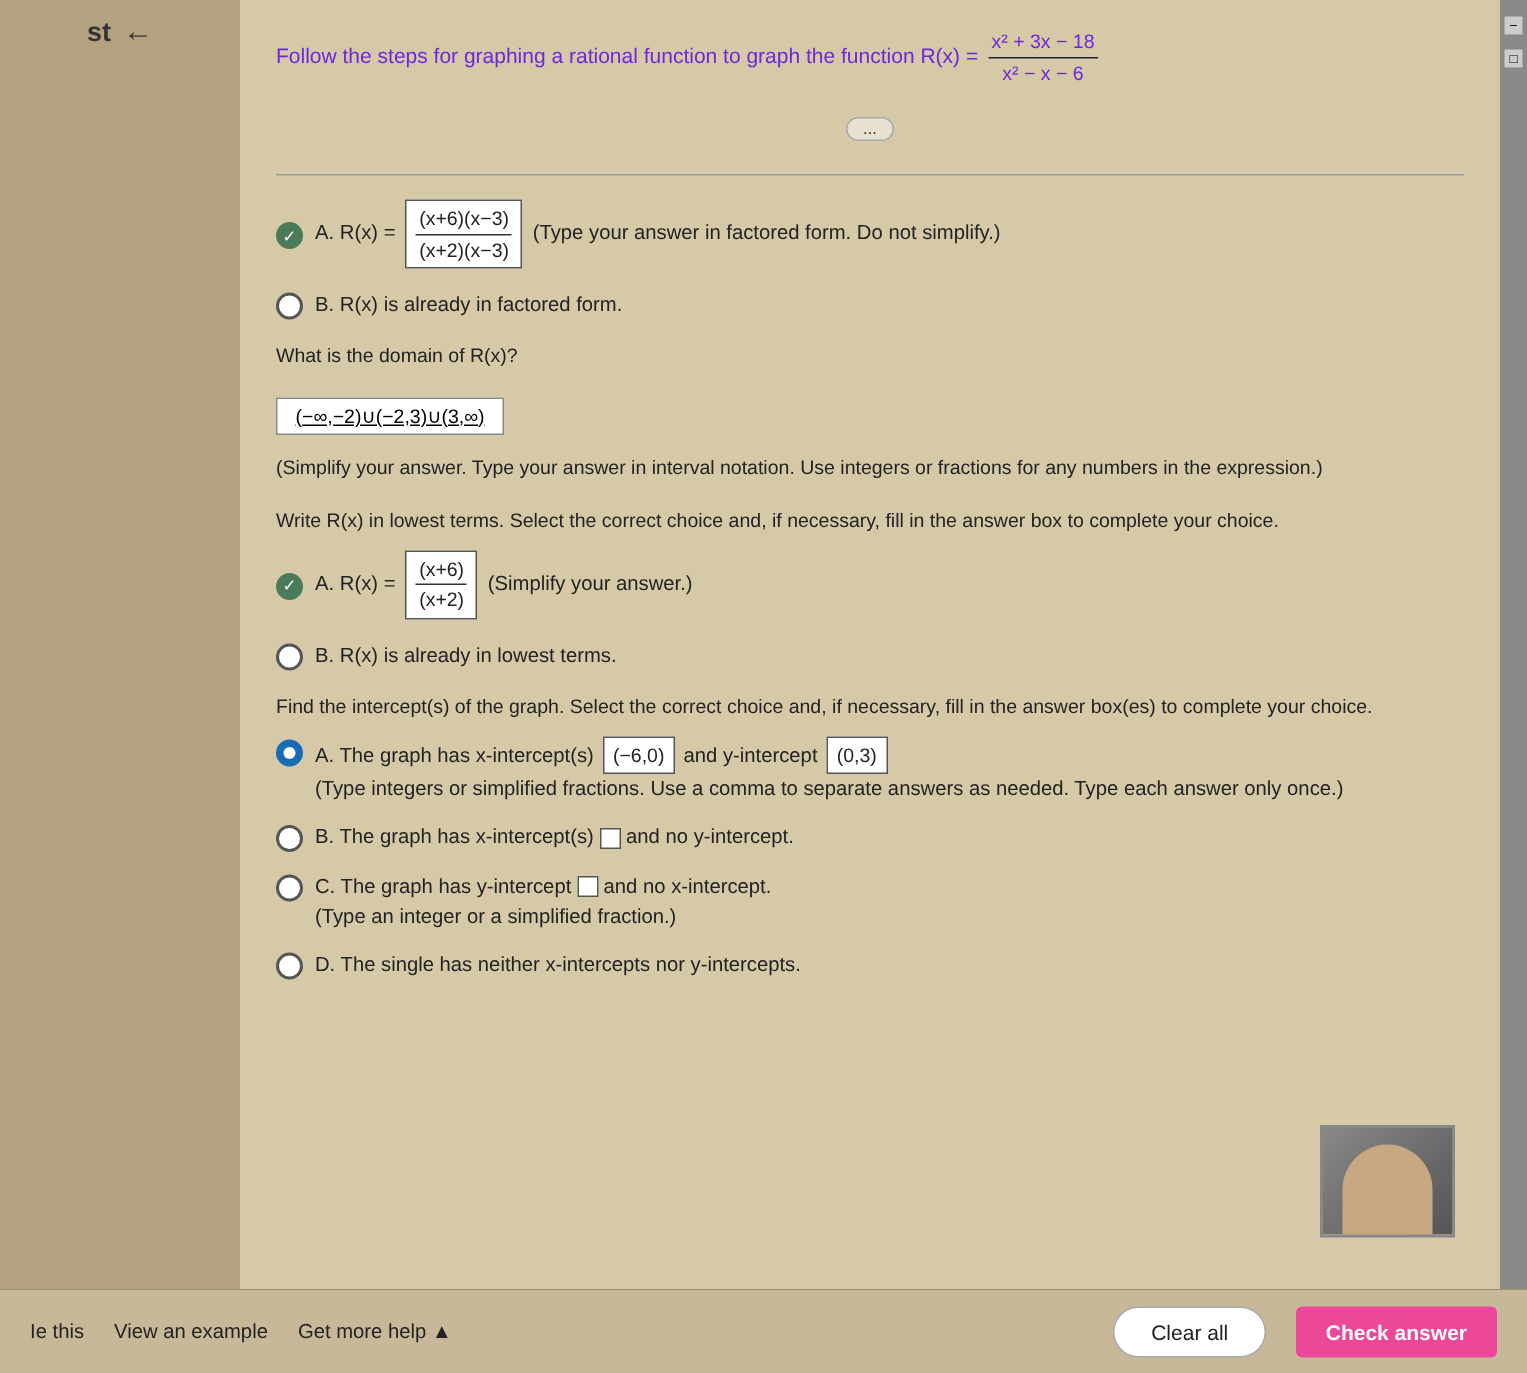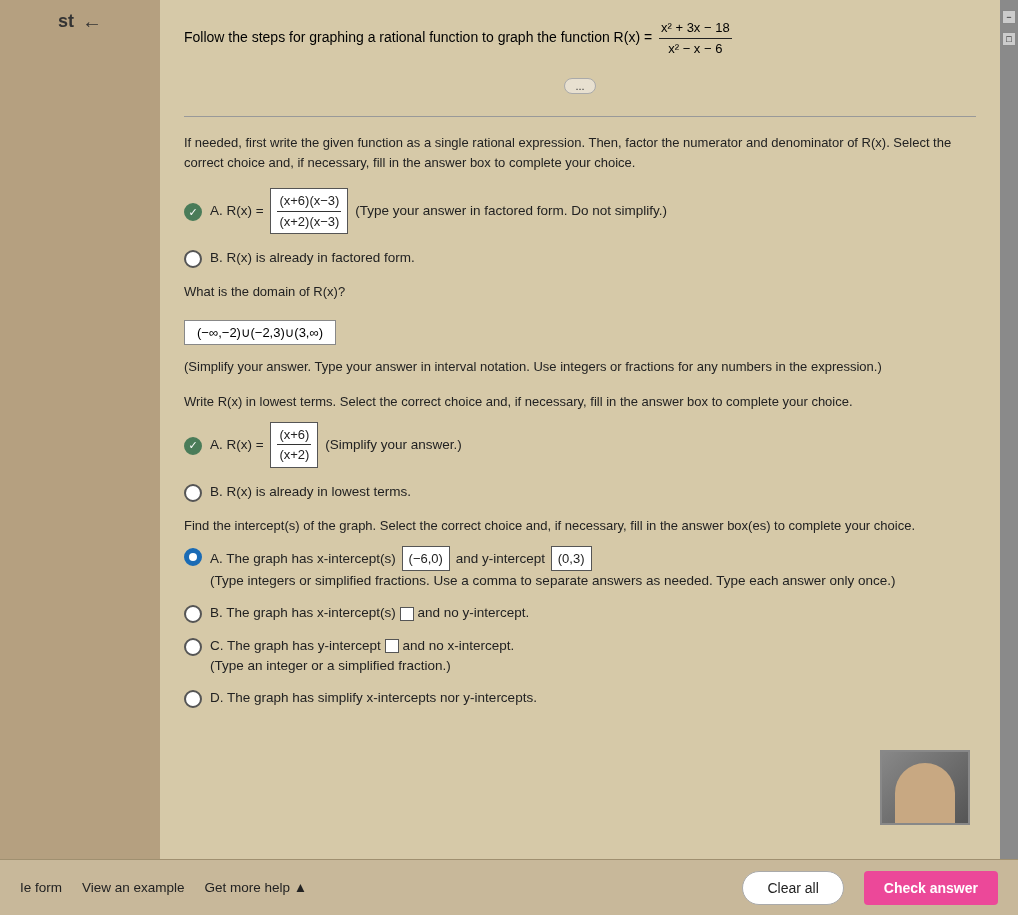--- a/index.html
+++ b/index.html
@@ -69,21 +69,21 @@
       border: 1px solid #888;
       cursor: pointer;
       font-size: 9px;
       display: flex;
       align-items: center;
       justify-content: center;
     }
 
     .question-header {
       font-size: 14px;
-      color: #000000;
+      color: #6d28d9;
       margin-bottom: 10px;
       line-height: 1.5;
     }
 
     .fraction-display {
       display: inline-flex;
       flex-direction: column;
       align-items: center;
       vertical-align: middle;
       margin: 0 3px;
@@ -186,20 +186,21 @@
       padding: 0 2px;
     }
 
     .domain-box {
       background: white;
       border: 1px solid #888;
       display: inline-block;
       padding: 4px 12px;
       font-size: 13px;
       margin: 8px 0 6px 0;
+      text-decoration: underline;
     }
 
     .section-label {
       font-size: 13px;
       color: #222;
       margin-bottom: 10px;
       line-height: 1.5;
     }
 
     .boxed-value {
@@ -336,21 +337,20 @@
       <span class="fraction-denominator">x² − x − 6</span>
     </span>
   </div>
 
   <div style="text-align:center; margin: 4px 0 8px 0;">
     <span class="ellipsis-btn">...</span>
   </div>
 
   <hr class="divider-line">
 
-  <p class="instruction-text">If needed, first write the given function as a single rational expression. Then, factor the numerator and denominator of R(x). Select the correct choice and, if necessary, fill in the answer box to complete your choice.</p>
 
   <div class="option-row">
     <div class="radio-check checked"></div>
     <div class="option-text">
       <span>A.</span>
       <span> R(x) = </span>
       <span class="boxed-fraction">
         <span class="fn">(x+6)(x−3)</span>
         <span class="fd">(x+2)(x−3)</span>
       </span>
@@ -430,37 +430,37 @@
       <span>and no x-intercept.</span>
       <br>
       <span>(Type an integer or a simplified fraction.)</span>
     </div>
   </div>
 
   <div class="sub-option-row">
     <div class="radio-check"></div>
     <div class="option-text">
       <span>D.</span>
-      <span>The graph has simplify x-intercepts nor y-intercepts.</span>
+      <span>The single has neither x-intercepts nor y-intercepts.</span>
     </div>
   </div>
 
   <div class="video-thumb">
     <div class="video-thumb-inner">
       <div class="video-person"></div>
     </div>
   </div>
 
   <div style="height: 70px;"></div>
 </div>
 
 <div class="right-sidebar">
   <div class="right-btn">−</div>
   <div class="right-btn">□</div>
 </div>
 
 <div class="footer-bar">
-  <a class="footer-link">Ie form</a>
+  <a class="footer-link">Ie this</a>
   <a class="footer-link">View an example</a>
   <a class="footer-link">Get more help ▲</a>
   <button class="btn-clear">Clear all</button>
   <button class="btn-check">Check answer</button>
 </div>
 
 </body></html>

